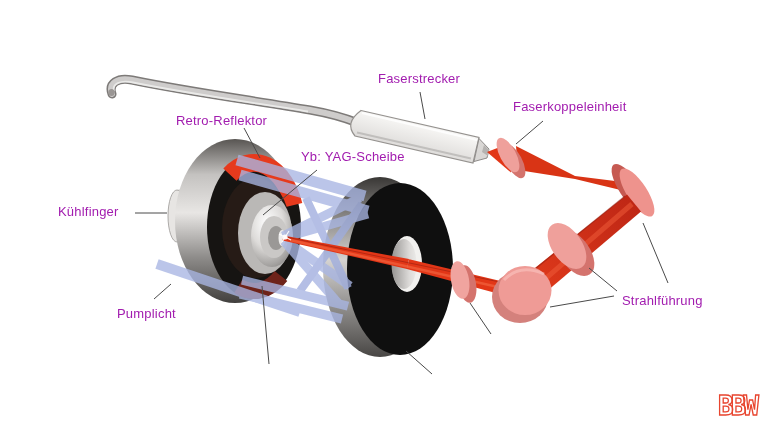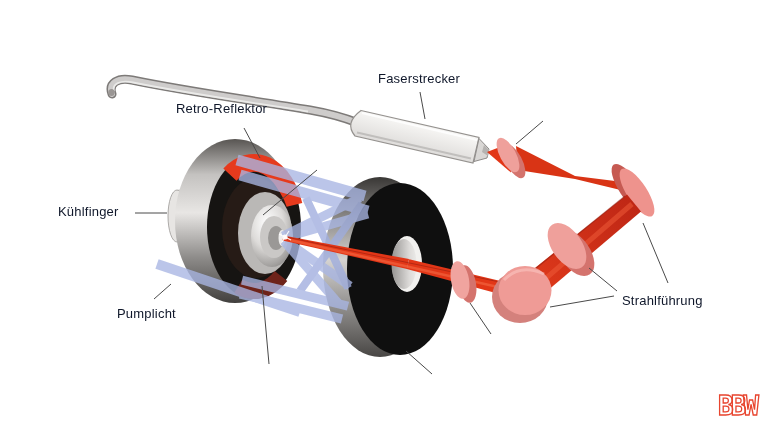--- a/index.html
+++ b/index.html
@@ -1,20 +1,20 @@
 <!DOCTYPE html>
 <html><head>
 <meta charset="utf-8">
 <style>
   html,body{margin:0;padding:0;}
   body{width:768px;height:432px;background:#ffffff;position:relative;overflow:hidden;
        font-family:"Liberation Sans",sans-serif;}
   #stage{position:absolute;left:0;top:0;width:768px;height:432px;}
   svg{position:absolute;left:0;top:0;}
-  .lbl{position:absolute;font-size:13px;line-height:15px;color:#0f172a;
+  .lbl{position:absolute;font-size:13px;line-height:15px;color:#a21caf;
        letter-spacing:.2px;white-space:nowrap;}
 </style>
 </head>
 <body>
 
 <div id="stage">
 <svg width="768" height="432" viewBox="0 0 768 432">
   <defs>
     <linearGradient id="gRimL" x1="0" y1="138" x2="0" y2="304" gradientUnits="userSpaceOnUse">
       <stop offset="0" stop-color="#55524f"></stop>
@@ -176,17 +176,19 @@
     <line x1="491" y1="334" x2="470" y2="303"></line>
     <line x1="643" y1="223" x2="668" y2="283"></line>
     <line x1="589" y1="268" x2="617" y2="291"></line>
     <line x1="550" y1="307" x2="614" y2="296"></line>
   </g>
 
   <text x="737" y="415" text-anchor="middle" font-family="DejaVu Sans Mono, monospace" font-weight="bold" font-size="26" letter-spacing="-3" fill="none" stroke="#e8452f" stroke-width="1.3">BBW</text>
 </svg>
 
 <div class="lbl" style="left:378px;top:71px">Faserstrecker</div>
-<div class="lbl" style="left:176px;top:101px">Retro-Reflektor</div>
+<div class="lbl" style="left:513px;top:99px">Faserkoppeleinheit</div>
+<div class="lbl" style="left:176px;top:113px">Retro-Reflektor</div>
+<div class="lbl" style="left:301px;top:149px">Yb: YAG-Scheibe</div>
 <div class="lbl" style="left:58px;top:204px">Kühlfinger</div>
 <div class="lbl" style="left:117px;top:306px">Pumplicht</div>
 <div class="lbl" style="left:622px;top:293px">Strahlführung</div>
 </div>
 
 </body></html>

